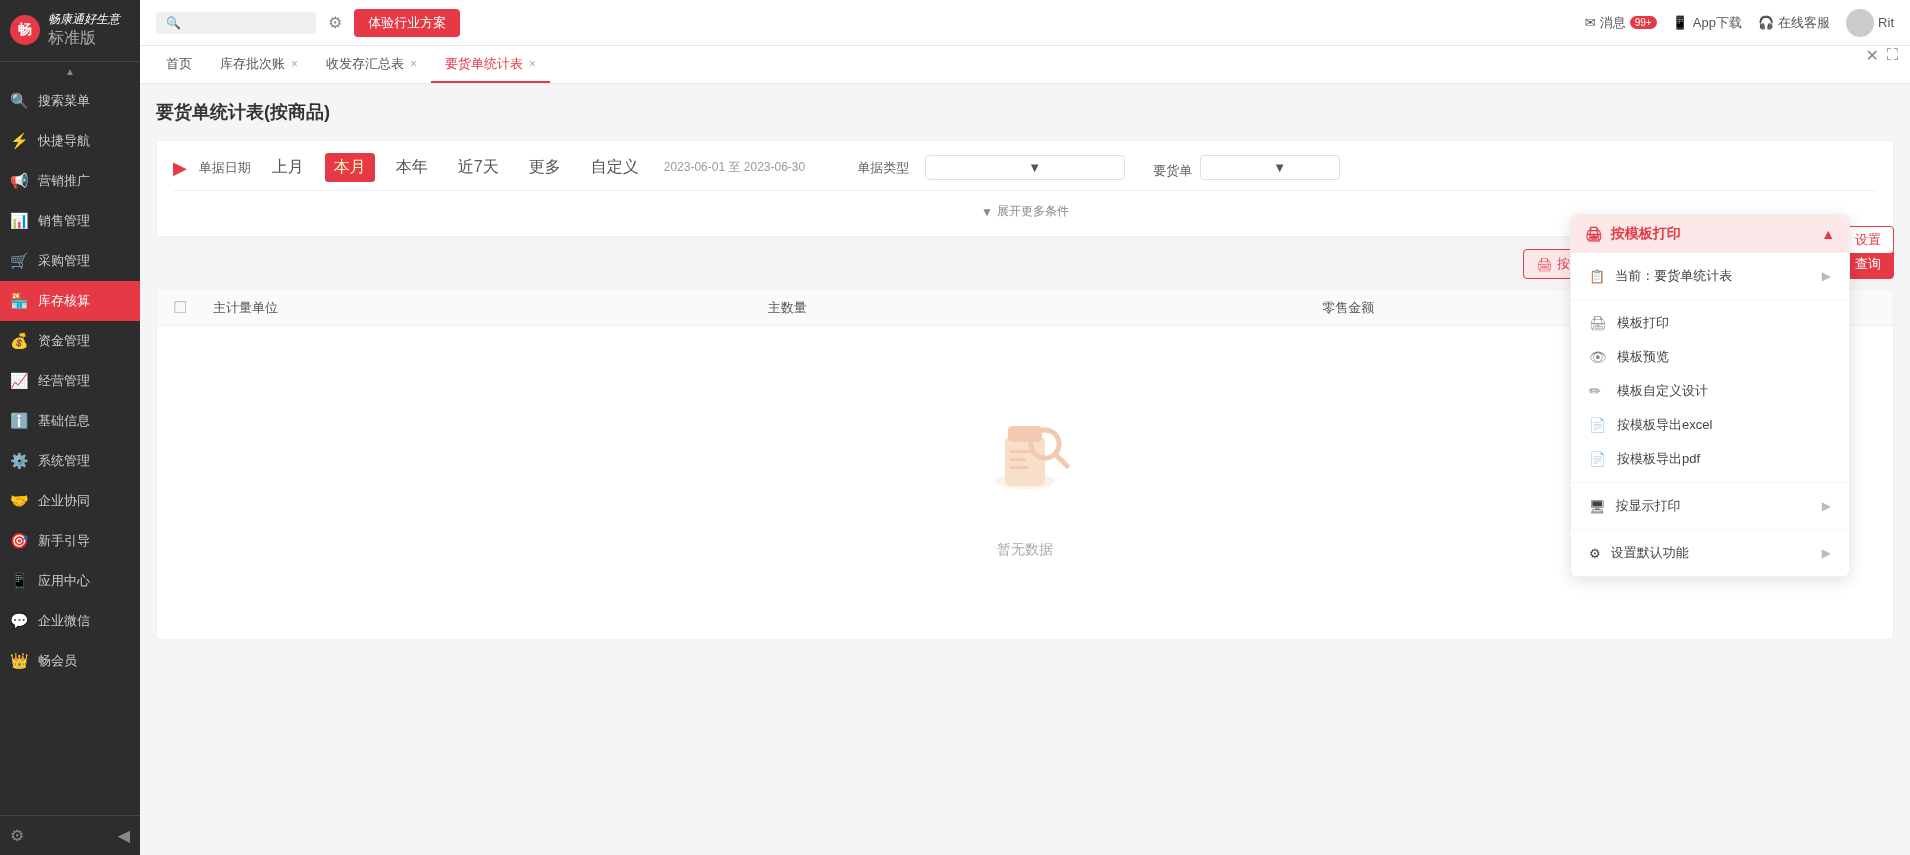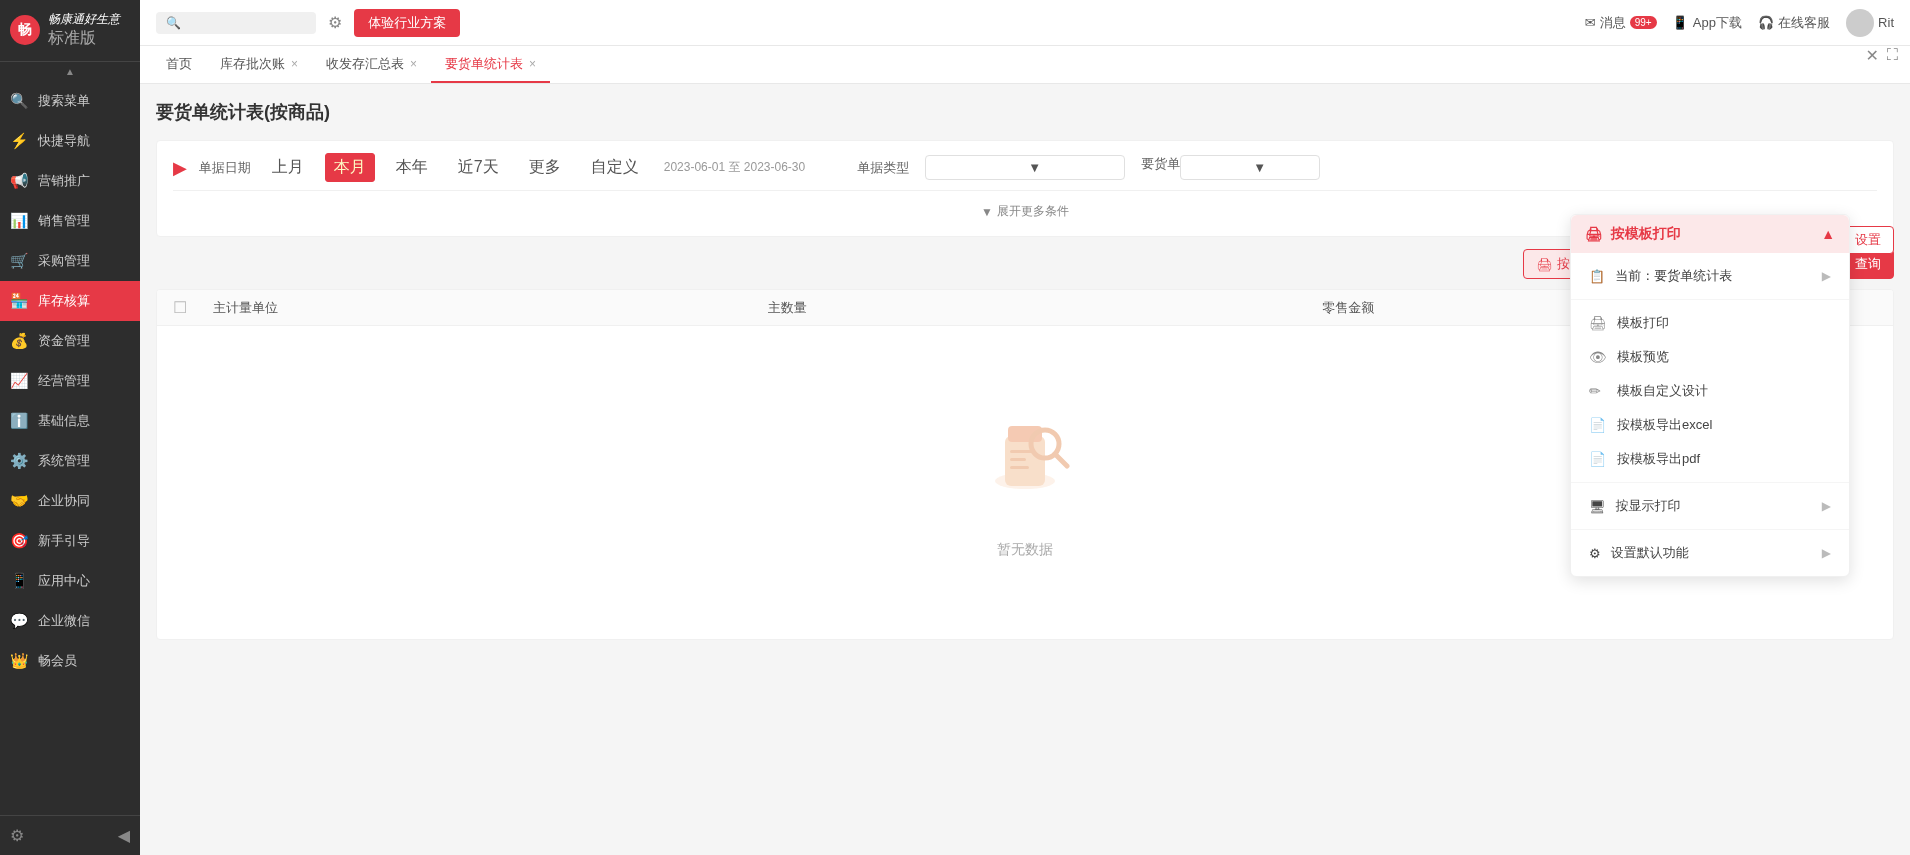--- a/index.html
+++ b/index.html
@@ -363,21 +363,21 @@
         <span class="date-range">2023-06-01 至 2023-06-30</span>
 
         <div style="margin-left: 40px; display:flex; align-items:center; gap:16px;">
           <span class="filter-label">单据类型</span>
           <div class="filter-type-select">
             <span></span>
             <span>▼</span>
           </div>
         </div>
 
-        <div style="margin-left:4px; display:flex; align-items:flex-start; ">
+        <div style="margin-left:16px; display:flex; align-items:flex-end; gap:8px;">
           <span class="filter-label">要货单</span>
           <div class="filter-type-select" style="min-width:140px;">
             <span></span>
             <span>▼</span>
           </div>
         </div>
       </div>
       <div style="margin-top:8px; border-top:1px solid #f0f0f0; display:flex; justify-content:center;">
         <button class="expand-btn">
           <span>▼</span>

